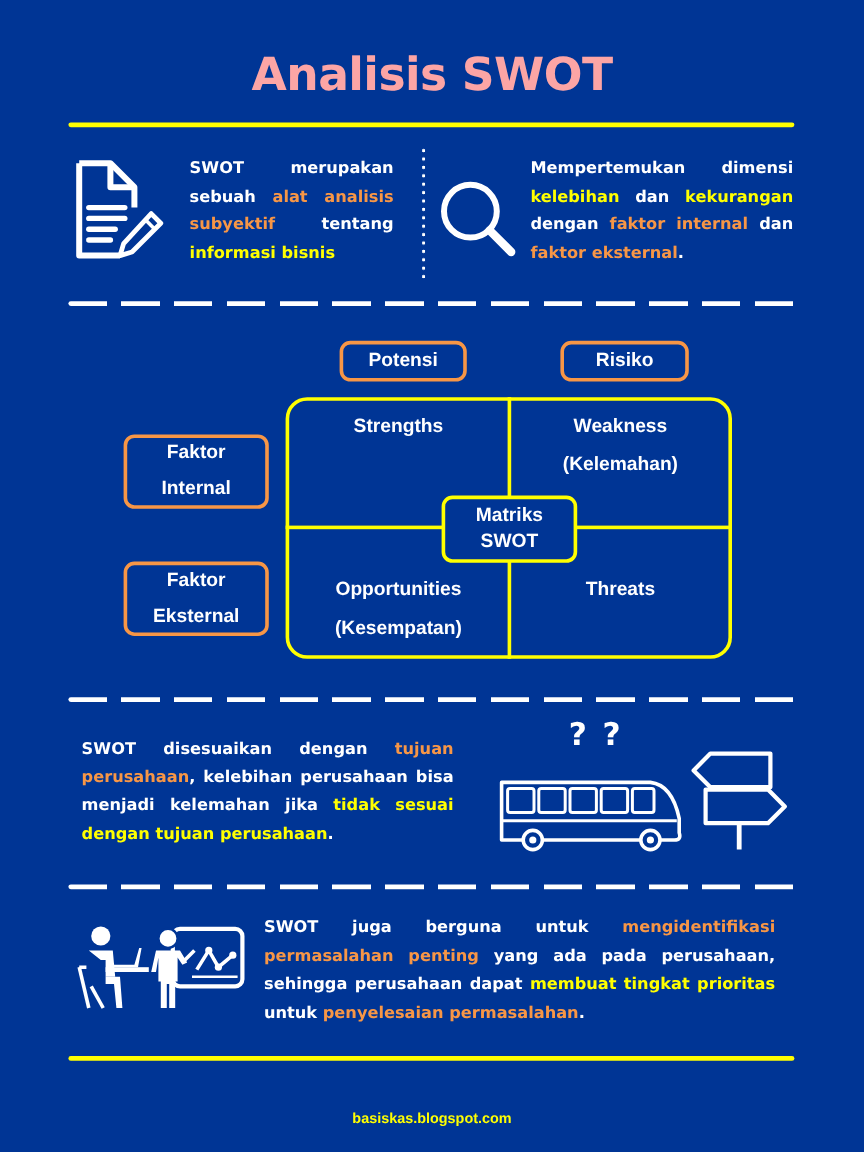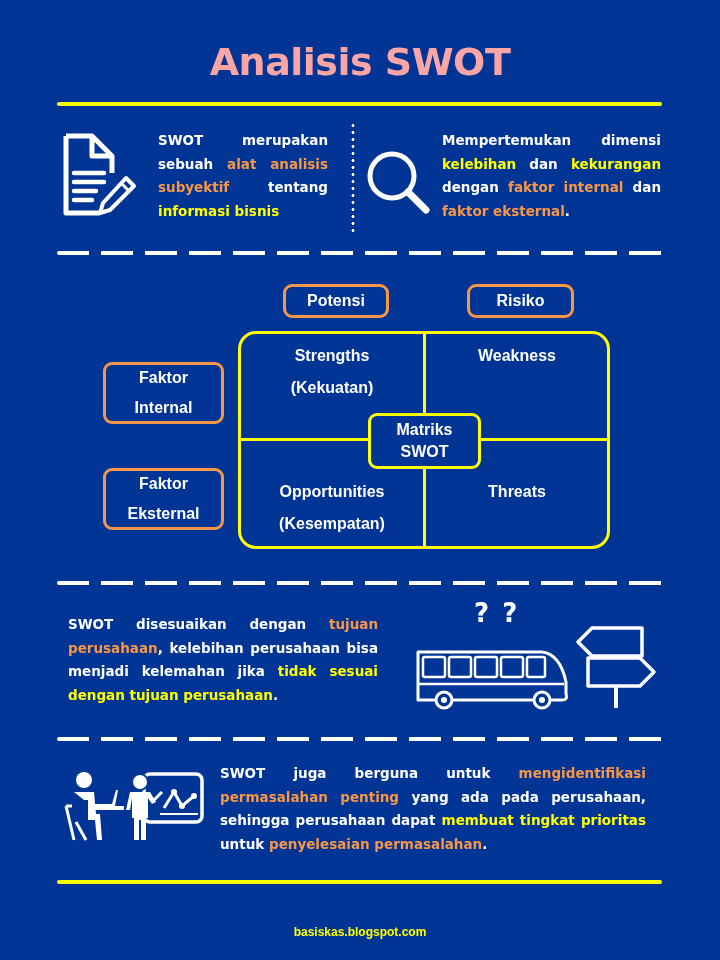--- a/index.html
+++ b/index.html
@@ -73,24 +73,24 @@
   <span>Faktor</span>
   <span>Eksternal</span>
 </div>
 
 <div class="abs matrix"></div>
 <div class="abs mv"></div>
 <div class="abs mh"></div>
 
 <div class="abs cell" style="left:241px;top:340px;width:182px">
   <div>Strengths</div>
-  <div>(Kekuatan)</div>
 </div>
 <div class="abs cell" style="left:426px;top:340px;width:182px">
   <div>Weakness</div>
+  <div>(Kelemahan)</div>
 </div>
 <div class="abs cell" style="left:241px;top:476px;width:182px">
   <div>Opportunities</div>
   <div>(Kesempatan)</div>
 </div>
 <div class="abs cell" style="left:426px;top:476px;width:182px">
   <div>Threats</div>
 </div>
 <div class="abs center">
   <span>Matriks</span>

